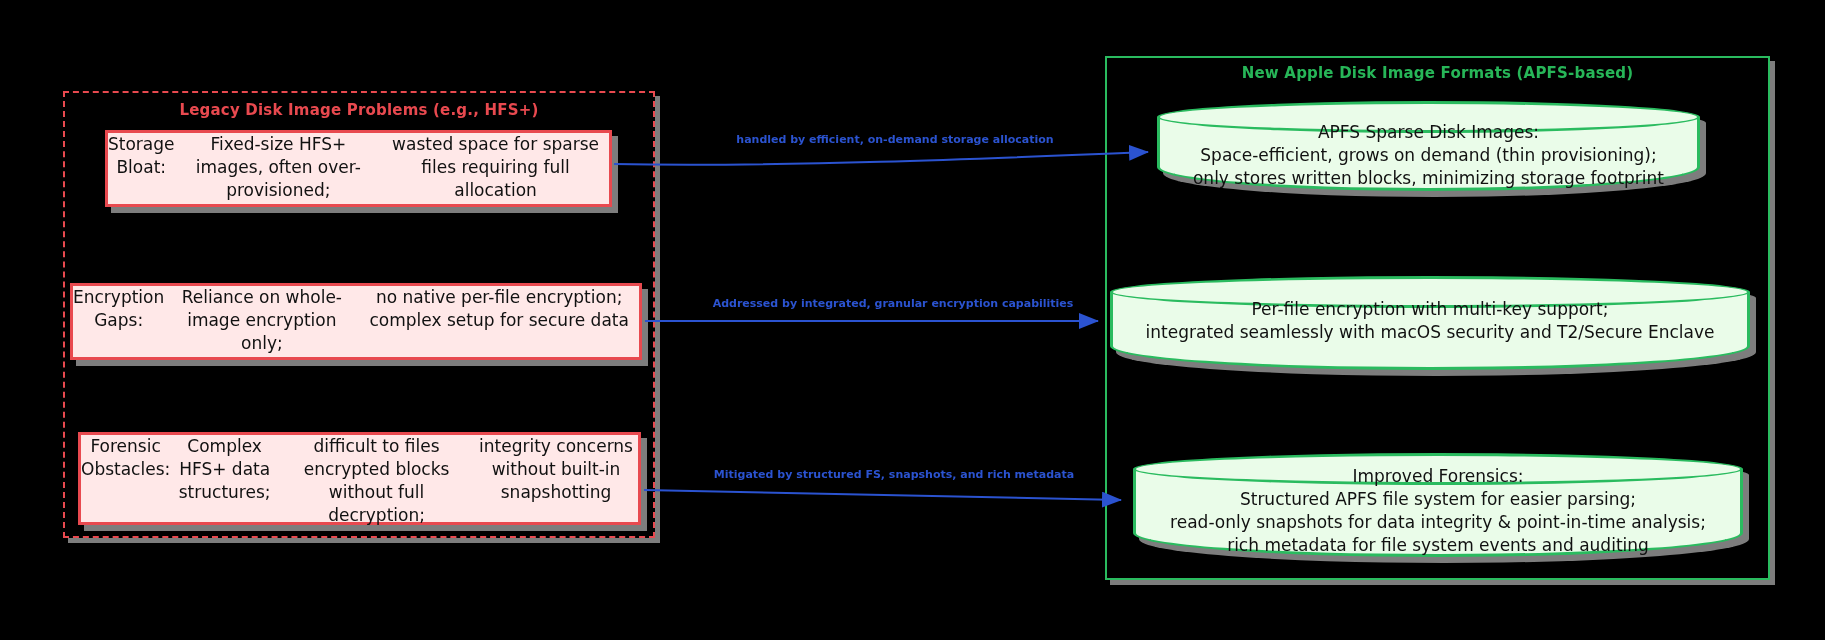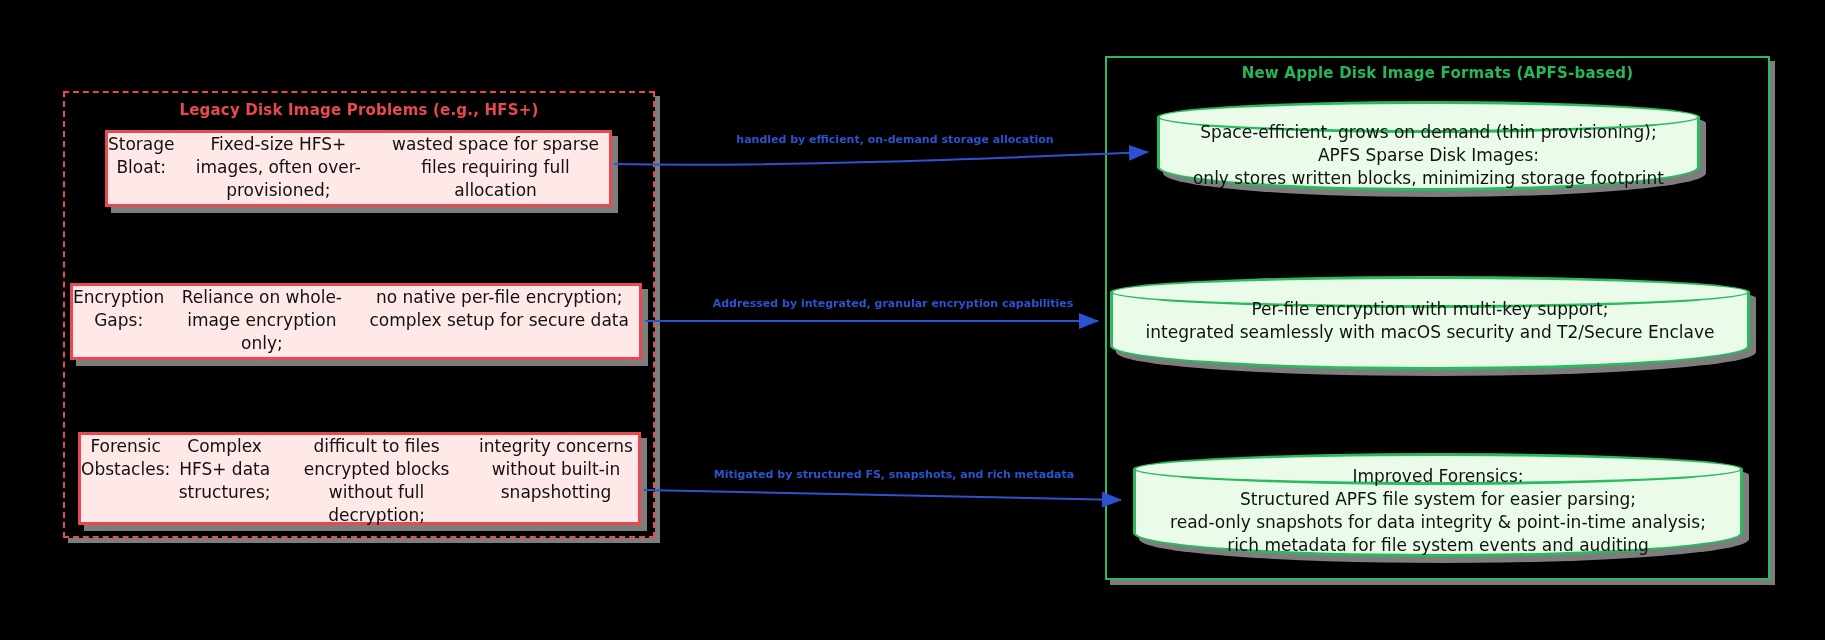--- a/index.html
+++ b/index.html
@@ -92,22 +92,22 @@
 <div class="cluster apfs" style="left:1105px; top:56px; width:665px; height:524px;">
   <div class="cluster-title">New Apple Disk Image Formats (APFS-based)</div>
 </div>
 
 <div class="cyl" style="left:1157px; top:117px; width:543px; height:74px;">
   <div class="cyl-sh"></div>
   <div class="cyl-sh-top"></div>
   <div class="cyl-body"></div>
   <div class="cyl-top"></div>
   <div class="cyl-text" style="top:4px;">
+    <div>APFS Sparse Disk Images:</div>
     <div>Space-efficient, grows on demand (thin provisioning);</div>
-    <div>APFS Sparse Disk Images:</div>
     <div>only stores written blocks, minimizing storage footprint</div>
   </div>
 </div>
 
 <div class="cyl" style="left:1110px; top:292px; width:640px; height:78px;">
   <div class="cyl-sh"></div>
   <div class="cyl-sh-top"></div>
   <div class="cyl-body"></div>
   <div class="cyl-top"></div>
   <div class="cyl-text" style="top:6px;">

